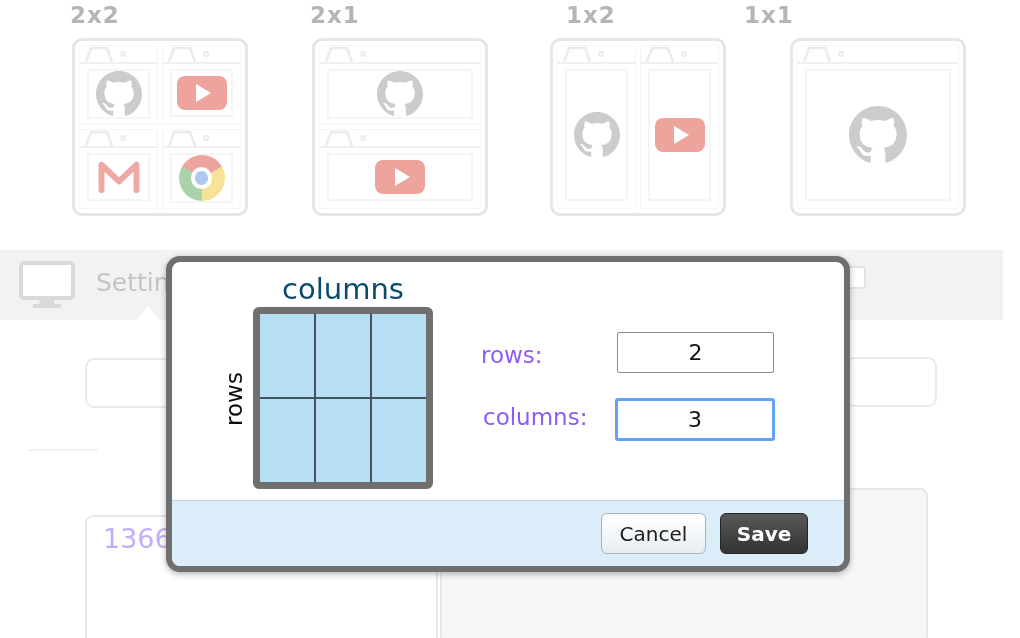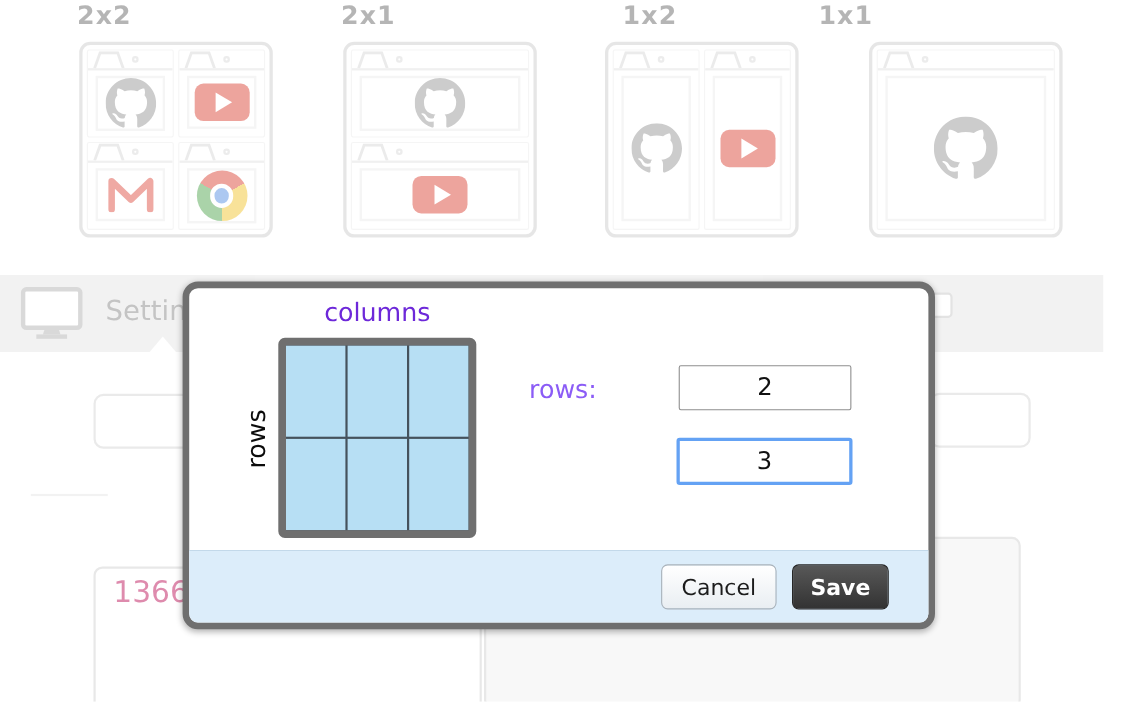--- a/index.html
+++ b/index.html
@@ -35,28 +35,28 @@
   .single-tab-box{position:absolute;left:843px;top:16px;width:23px;height:23px;background:#fff;border:2px solid #c9c9c9;border-radius:4px;}
   .single-tab-label{position:absolute;left:877px;top:18px;font-size:24px;color:#8f8f8f;}
 
   .bg-button{position:absolute;background:#fff;border:2px solid #d6d6d6;border-radius:9px;}
   .bg-button.left{left:85px;top:358px;width:140px;height:50px;}
   .bg-button.right{left:845px;top:357px;width:92px;height:50px;}
   .bg-faint-line{position:absolute;left:28px;top:449px;width:70px;height:2px;background:#e6e6e6;}
 
   .display-rect{position:absolute;background:#fff;border:2px solid #d2d2d2;}
   .display-1{left:85px;top:515px;width:353px;height:130px;border-radius:8px 8px 0 0;}
-  .display-1 .res-label{position:absolute;left:16px;top:6px;font-size:27px;color:#be185d;}
+  .display-1 .res-label{position:absolute;left:16px;top:6px;font-size:27px;color:#8b5cf6;}
   .display-2{left:440px;top:488px;width:488px;height:156px;border-radius:8px;background:#f1f1f1;}
 
   
   .dialog{position:absolute;left:166px;top:256px;width:684px;height:316px;background:#fff;
           border:6px solid #6f6f6f;border-radius:14px;box-shadow:0 2px 6px rgba(0,0,0,.3);z-index:5;}
   .dialog-body{position:absolute;inset:0;}
-  .gp-columns-label{position:absolute;left:81px;top:10px;width:180px;text-align:center;font-size:23px;color:#6d28d9;}
+  .gp-columns-label{position:absolute;left:81px;top:10px;width:180px;text-align:center;font-size:29px;color:#0c4a6e;}
   .gp-rows-label{position:absolute;left:2px;top:124px;width:120px;text-align:center;font-size:23px;color:#0b0b0b;transform:rotate(-90deg);}
   .grid-preview{position:absolute;left:81px;top:45px;width:180px;height:182px;border:7px solid #6f6f6f;border-radius:6px;
                 background:#45525c;display:grid;gap:2px;overflow:hidden;}
   .gp-cell{background:#b7dff4;}
 
   .field-label{position:absolute;font-size:23px;color:#8b5cf6;}
   .rows-label{left:309px;top:80px;}
   .cols-label{left:311px;top:142px;}
   .num-input{position:absolute;text-align:center;font-size:22px;color:#111;background:#fff;outline:none;}
   .rows-input{left:445px;top:70px;width:157px;height:41px;border:1px solid #8f8f8f;border-radius:2px;}
@@ -246,20 +246,21 @@
           <div class="gp-cell"></div>
           <div class="gp-cell"></div>
           <div class="gp-cell"></div>
           <div class="gp-cell"></div>
           <div class="gp-cell"></div>
         </div>
 
       <span class="field-label rows-label">rows:</span>
       <input class="num-input rows-input" type="text" value="2" style="">
 
+      <span class="field-label cols-label">columns:</span>
       <input class="num-input cols-input" type="text" value="3" style="">
 
       <div class="dialog-footer">
         <button class="btn btn-cancel">Cancel</button>
         <button class="btn btn-save">Save</button>
       </div>
     </div>
   </div>
 </div>
 

